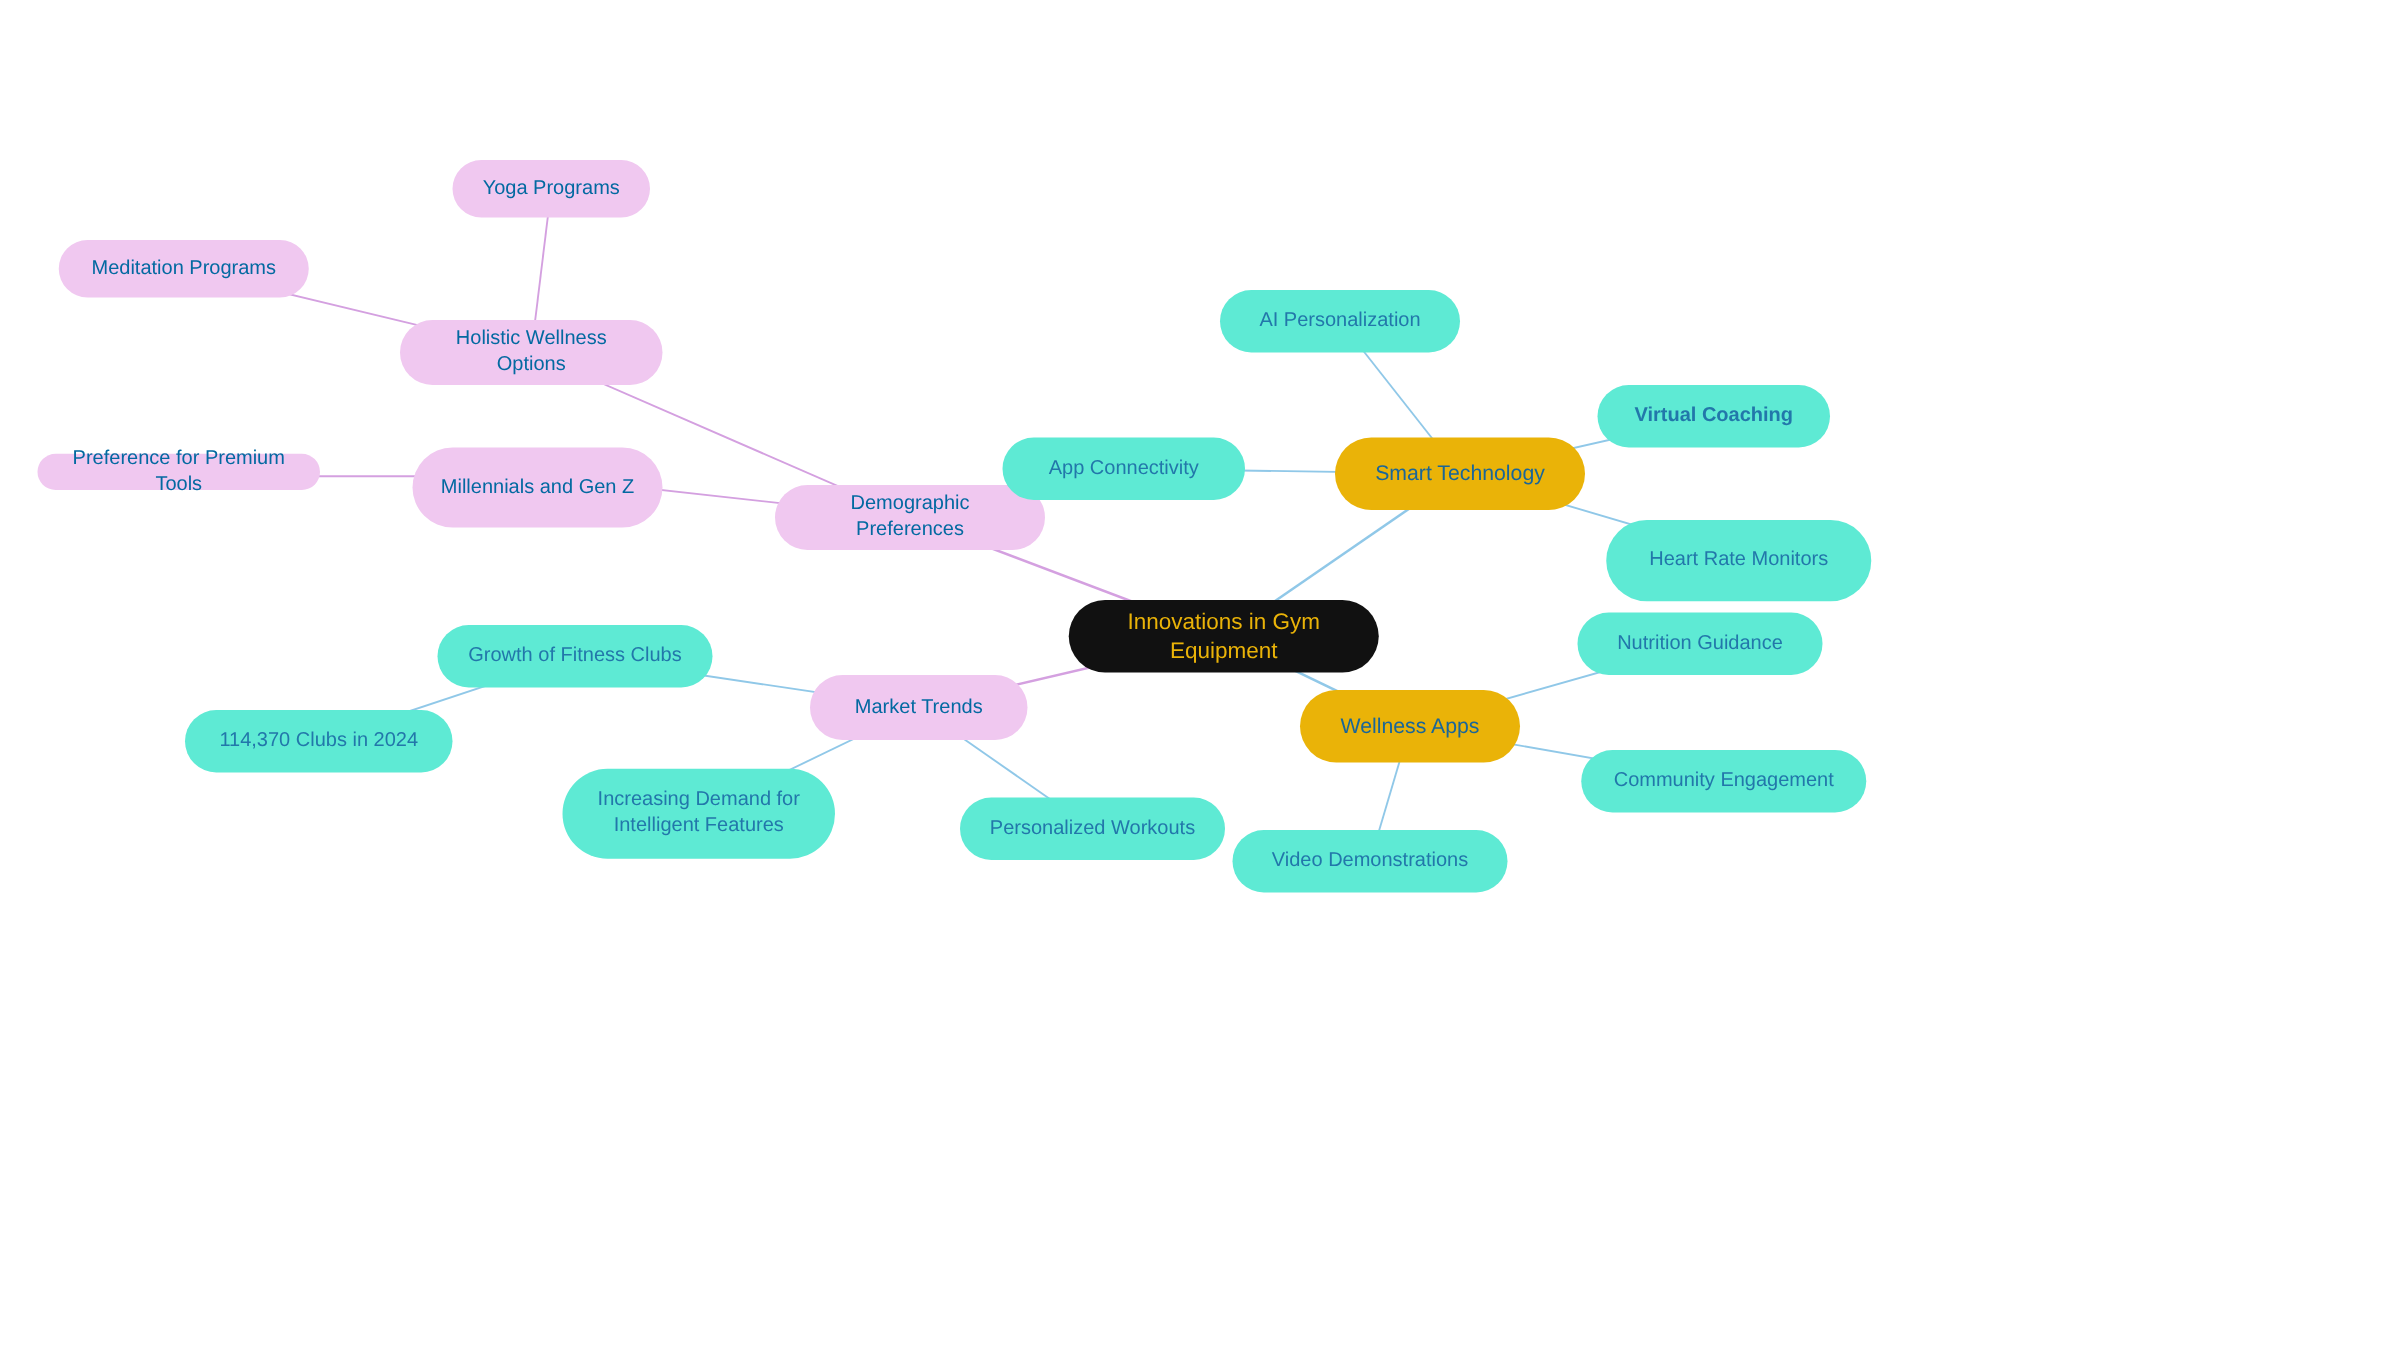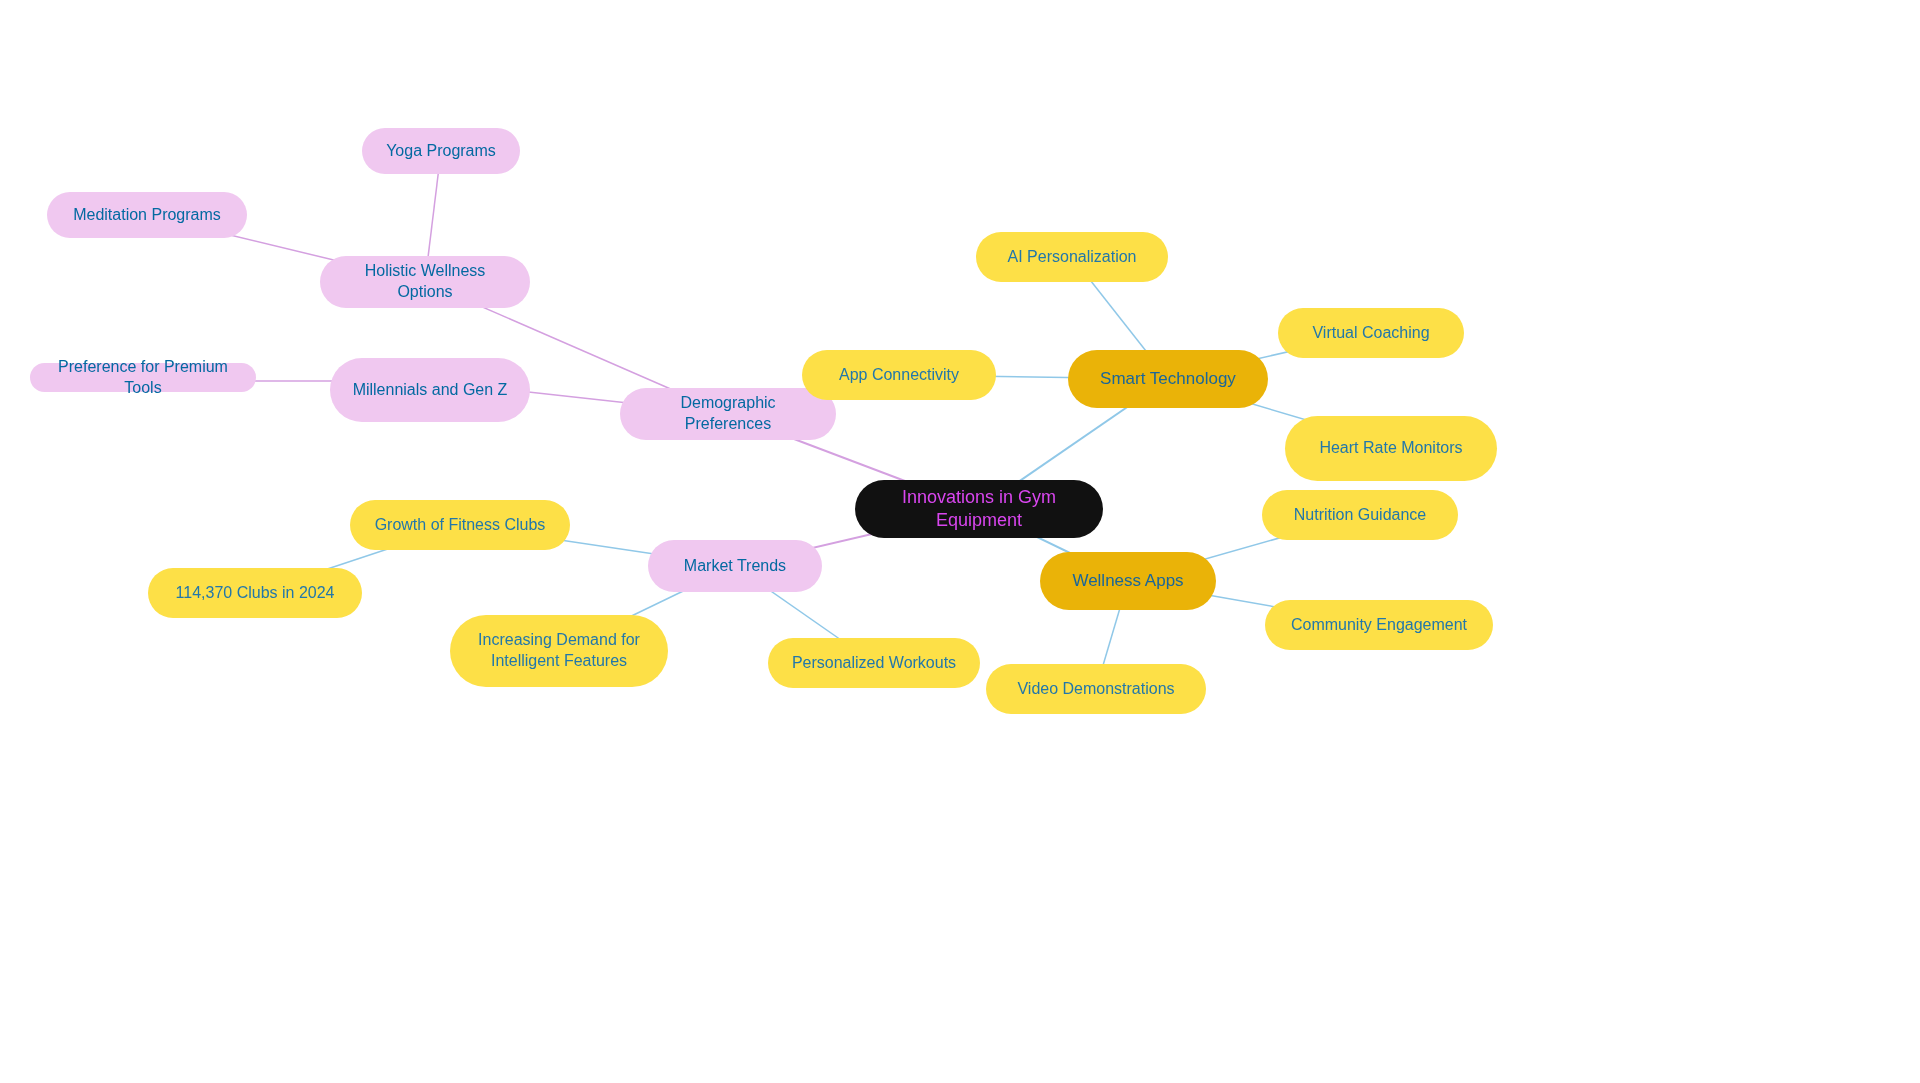--- a/index.html
+++ b/index.html
@@ -26,33 +26,33 @@
       align-items: center;
       justify-content: center;
       text-align: center;
       z-index: 1;
       font-size: 16px;
       line-height: 1.3;
       padding: 12px 22px;
     }
     .node-center {
       background: #111111;
-      color: #d946ef;
+      color: #eab308;
       font-size: 18px;
       font-weight: 500;
       border-radius: 50px;
       padding: 18px 36px;
     }
     .node-pink {
       background: #f0c8f0;
       color: #0369a1;
       border: none;
     }
     .node-blue {
-      background: #fde047;
+      background: #5eead4;
       color: #2277aa;
       border: none;
     }
     .node-blue-mid {
       background: #eab308;
       color: #1a6699;
       border: none;
       font-size: 17px;
     }
   </style>
@@ -105,21 +105,21 @@
 <div class="node node-blue" style="left: 450px; top: 615px; width: 218px; height: 72px;">Increasing Demand for Intelligent Features</div>
 
 <div class="node node-blue" style="left: 768px; top: 638px; width: 212px; height: 50px;">Personalized Workouts</div>
 
 <div class="node node-blue-mid" style="left: 1068px; top: 350px; width: 200px; height: 58px;">Smart Technology</div>
 
 <div class="node node-blue" style="left: 802px; top: 350px; width: 194px; height: 50px;">App Connectivity</div>
 
 <div class="node node-blue" style="left: 976px; top: 232px; width: 192px; height: 50px;">AI Personalization</div>
 
-<div class="node node-blue" style="left: 1278px; top: 308px; width: 186px; height: 50px;">Virtual Coaching</div>
+<div class="node node-blue" style="left: 1278px; top: 308px; width: 186px; height: 50px; font-weight: bold;">Virtual Coaching</div>
 
 <div class="node node-blue" style="left: 1285px; top: 416px; width: 212px; height: 65px;">Heart Rate Monitors</div>
 
 <div class="node node-blue-mid" style="left: 1040px; top: 552px; width: 176px; height: 58px;">Wellness Apps</div>
 
 <div class="node node-blue" style="left: 1262px; top: 490px; width: 196px; height: 50px;">Nutrition Guidance</div>
 
 <div class="node node-blue" style="left: 1265px; top: 600px; width: 228px; height: 50px;">Community Engagement</div>
 
 <div class="node node-blue" style="left: 986px; top: 664px; width: 220px; height: 50px;">Video Demonstrations</div>

